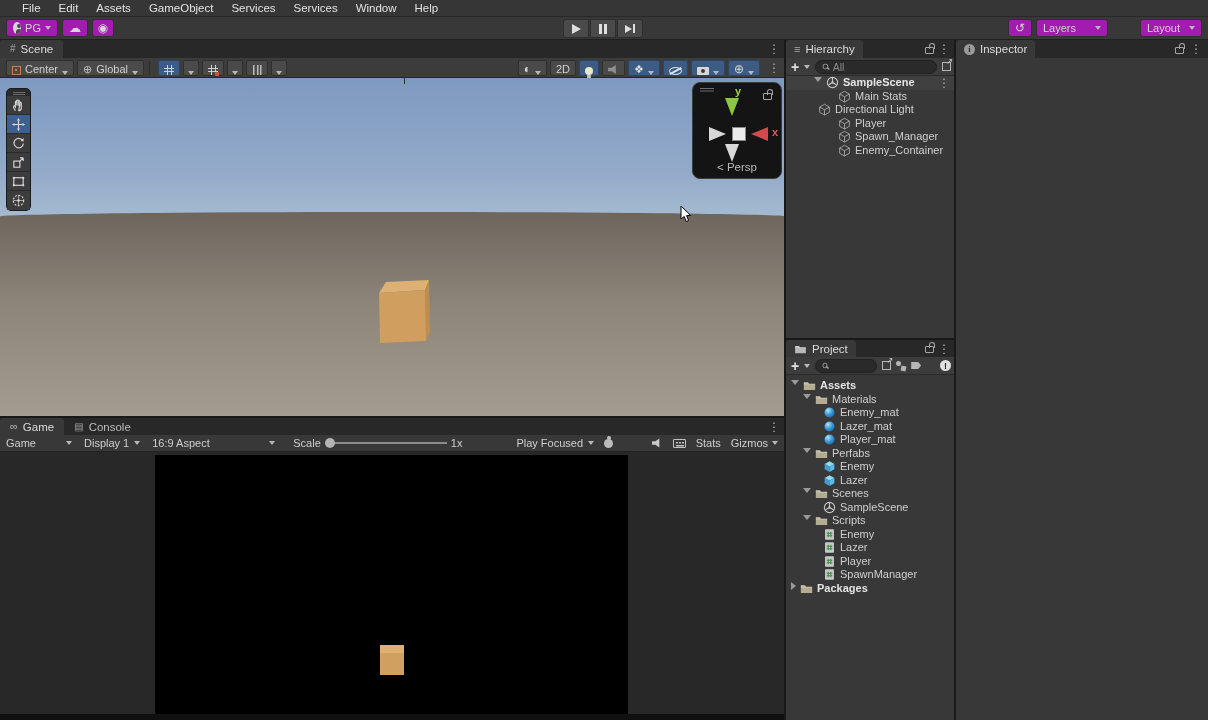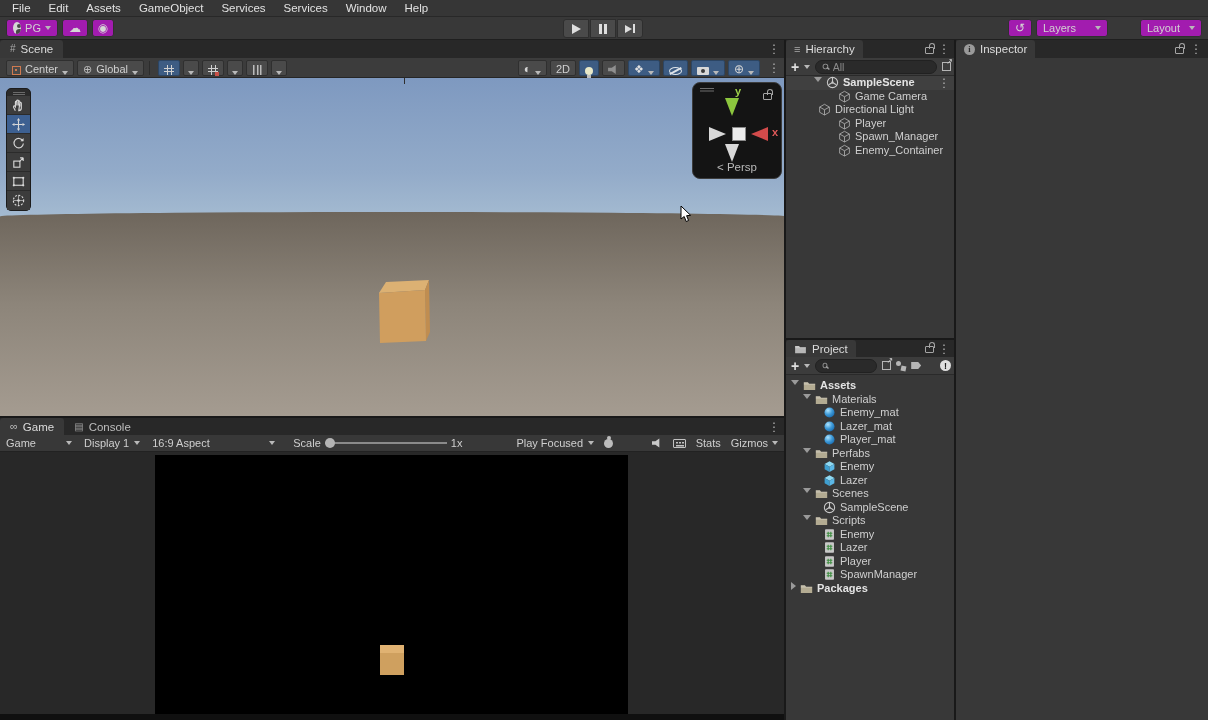--- a/index.html
+++ b/index.html
@@ -1,21 +1,21 @@
 <!DOCTYPE html>
 <html><head>
 <meta charset="utf-8">
 <style>
   *{box-sizing:border-box;margin:0;padding:0;user-select:none}
   html,body{width:1208px;height:720px;overflow:hidden}
   body{background:#383838;font-family:"Liberation Sans",sans-serif;font-size:11px;color:#c8c8c8;position:relative}
   .abs{position:absolute}
 
   
-  .menubar{position:absolute;left:0;top:0;width:1208px;height:17px;background:#363636;display:flex;align-items:center;padding-left:3px;border-bottom:1px solid #282828}
+  .menubar{position:absolute;left:0;top:0;width:1208px;height:17px;background:#363636;display:flex;align-items:center;padding-left:13px;border-bottom:1px solid #282828}
   .menubar .mi{padding:0 9px;font-size:11.5px;color:#e2e2e2;line-height:16px;cursor:default}
 
   
   .toolbar{position:absolute;left:0;top:17px;width:1208px;height:23px;background:#383838;border-bottom:1px solid #1f1f1f}
   .tbtn{position:absolute;top:2px;height:18px;background:#a21caf;border:1px solid #303030;border-radius:3px;display:flex;align-items:center;justify-content:center;gap:4px;color:#d2d2d2;padding:0 6px}
   .persona{width:12px;height:12px;border-radius:50%;background:#d6d6d6;position:relative;overflow:hidden}
   .persona::before{content:"";position:absolute;left:4px;top:2px;width:4px;height:4px;border-radius:50%;background:#474747}
   .persona::after{content:"";position:absolute;left:2.5px;top:7px;width:7px;height:5px;border-radius:50% 50% 0 0;background:#474747}
   .caret{width:0;height:0;border-left:3.5px solid transparent;border-right:3.5px solid transparent;border-top:4px solid #b9b9b9;display:inline-block}
   .glyph{font-size:12px;color:#d5d5d5;line-height:1}
@@ -448,21 +448,21 @@
     <svg class="ic">
         <use href="#i-unity"></use>
       </svg>
     <span class="lbl b">SampleScene</span>
     <span class="kebab" style="top:0">⋮</span>
   </div>
   <div class="row" style="padding-left:52px">
     <svg class="ic">
         <use href="#i-cube"></use>
       </svg>
-    <span class="lbl">Game Camera</span>
+    <span class="lbl">Main Stats</span>
   </div>
   <div class="row" style="padding-left:32px">
     <svg class="ic">
         <use href="#i-cube"></use>
       </svg>
     <span class="lbl">Directional Light</span>
   </div>
   <div class="row" style="padding-left:52px">
     <svg class="ic">
         <use href="#i-cube"></use>

